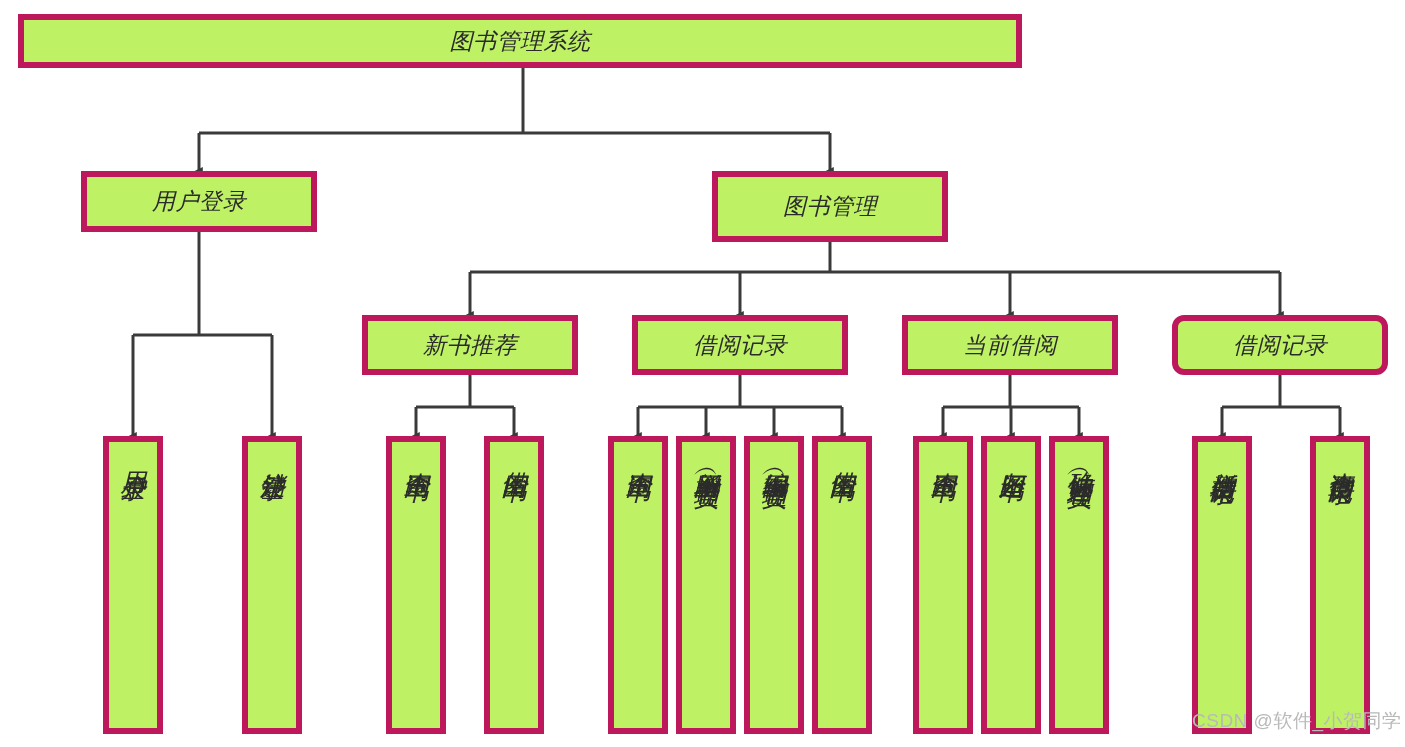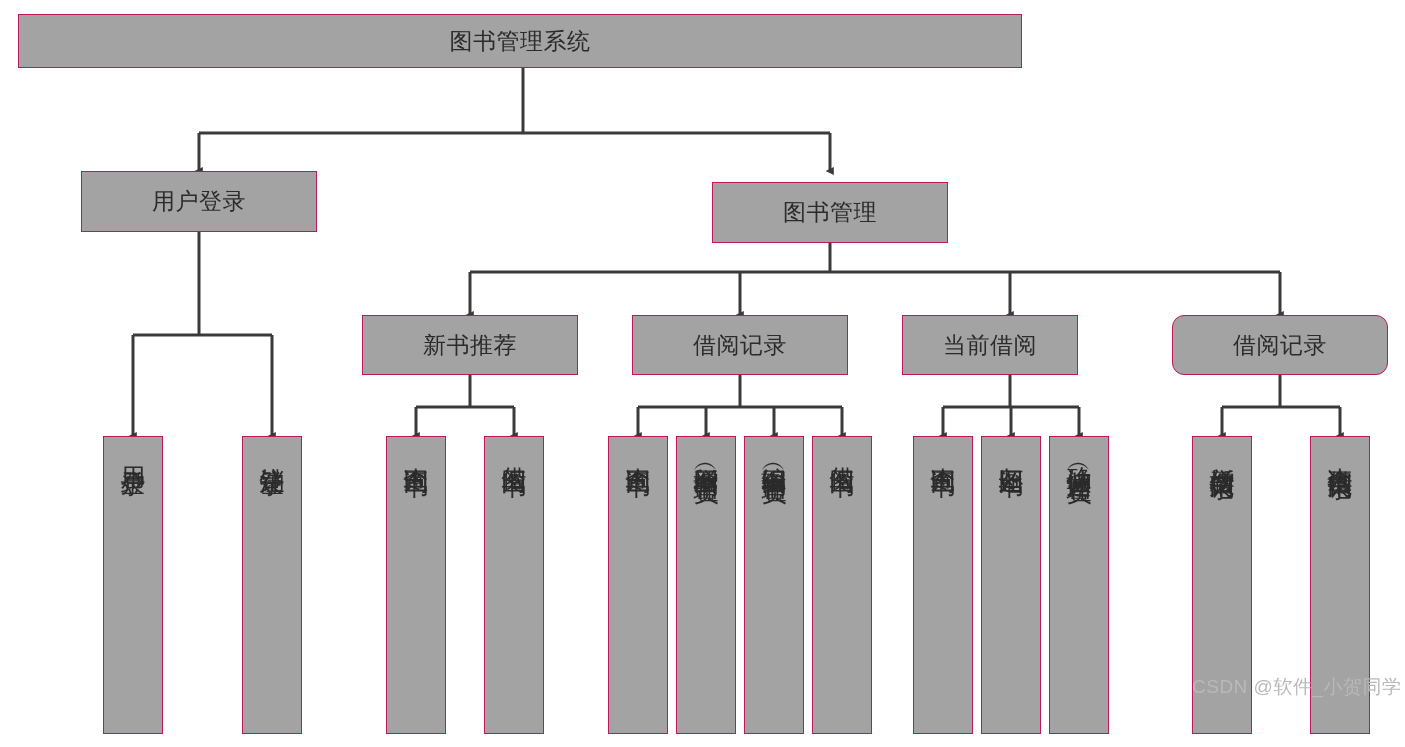--- a/index.html
+++ b/index.html
@@ -23,26 +23,27 @@
     position: absolute;
     left: 0;
     top: 0;
     width: 1405px;
     height: 747px;
     pointer-events: none;
   }
   .node {
     position: absolute;
     box-sizing: border-box;
-    background: #a3a3a3;
-    border: 1px solid #be185d;
+    background: #bef264;
+    border: 6px solid #be185d;
     display: flex;
     align-items: center;
     justify-content: center;
     overflow: hidden;
+    font-style: italic;
   }
   .node .label {
     color: #2b2b2b;
     text-align: center;
     line-height: 1.16;
     white-space: nowrap;
   }
   .node.horizontal .label {
     font-size: 23px;
     letter-spacing: 0.5px;
@@ -123,21 +124,21 @@
       </div>
       <div class="node horizontal" style="left: 81px; top: 171px; width: 236px; height: 61px;">
         <span class="label">用户登录</span>
       </div>
       <div class="node vertical" style="left: 103px; top: 436px; width: 60px; height: 298px;">
         <span class="label">用户登录</span>
       </div>
       <div class="node vertical" style="left: 242px; top: 436px; width: 60px; height: 298px;">
         <span class="label">注销登录</span>
       </div>
-      <div class="node horizontal" style="left: 712px; top: 182px; width: 236px; height: 61px;">
+      <div class="node horizontal" style="left: 712px; top: 171px; width: 236px; height: 71px;">
         <span class="label">图书管理</span>
       </div>
       <div class="node horizontal" style="left: 362px; top: 315px; width: 216px; height: 60px; align-items: center;">
         <span class="label">新书推荐</span>
       </div>
       <div class="node vertical" style="left: 386px; top: 436px; width: 60px; height: 298px;">
         <span class="label">查询图书</span>
       </div>
       <div class="node vertical" style="left: 484px; top: 436px; width: 60px; height: 298px;">
         <span class="label">借阅图书</span>
@@ -150,21 +151,21 @@
       </div>
       <div class="node vertical" style="left: 676px; top: 436px; width: 60px; height: 298px;">
         <span class="label">新增图书（管理员）</span>
       </div>
       <div class="node vertical" style="left: 744px; top: 436px; width: 60px; height: 298px;">
         <span class="label">编辑图书（管理员）</span>
       </div>
       <div class="node vertical" style="left: 812px; top: 436px; width: 60px; height: 298px;">
         <span class="label">借阅图书</span>
       </div>
-      <div class="node horizontal" style="left: 902px; top: 315px; width: 176px; height: 60px;">
+      <div class="node horizontal" style="left: 902px; top: 315px; width: 216px; height: 60px;">
         <span class="label">当前借阅</span>
       </div>
       <div class="node vertical" style="left: 913px; top: 436px; width: 60px; height: 298px;">
         <span class="label">查询图书</span>
       </div>
       <div class="node vertical" style="left: 981px; top: 436px; width: 60px; height: 298px;">
         <span class="label">归还图书</span>
       </div>
       <div class="node vertical" style="left: 1049px; top: 436px; width: 60px; height: 298px;">
         <span class="label">确认归还（管理员）</span>
@@ -173,15 +174,15 @@
         <span class="label">借阅记录</span>
       </div>
       <div class="node vertical" style="left: 1192px; top: 436px; width: 60px; height: 298px;">
         <span class="label">新增借阅记录</span>
       </div>
       <div class="node vertical" style="left: 1310px; top: 436px; width: 60px; height: 298px;">
         <span class="label">查询借阅记录</span>
       </div>
     </div>
 
-  <div class="watermark" style="left: 1192px; top: 674px; text-align: right;">CSDN @软件_小贺同学</div>
+  <div class="watermark" style="left: 1192px; top: 708px; text-align: right;">CSDN @软件_小贺同学</div>
 
 </div>
 
 </body></html>

